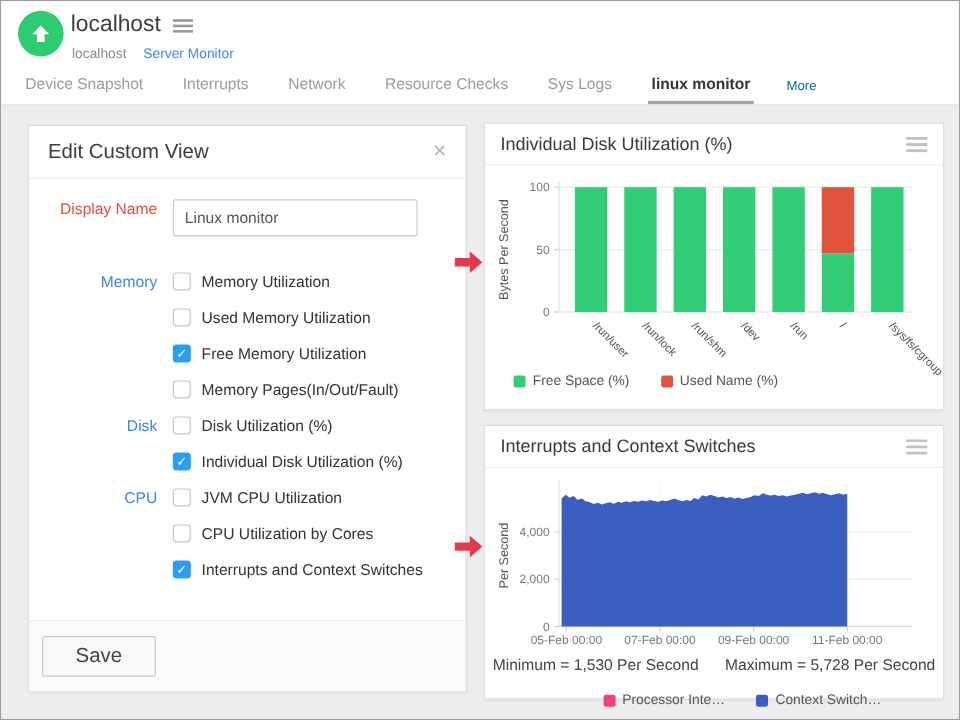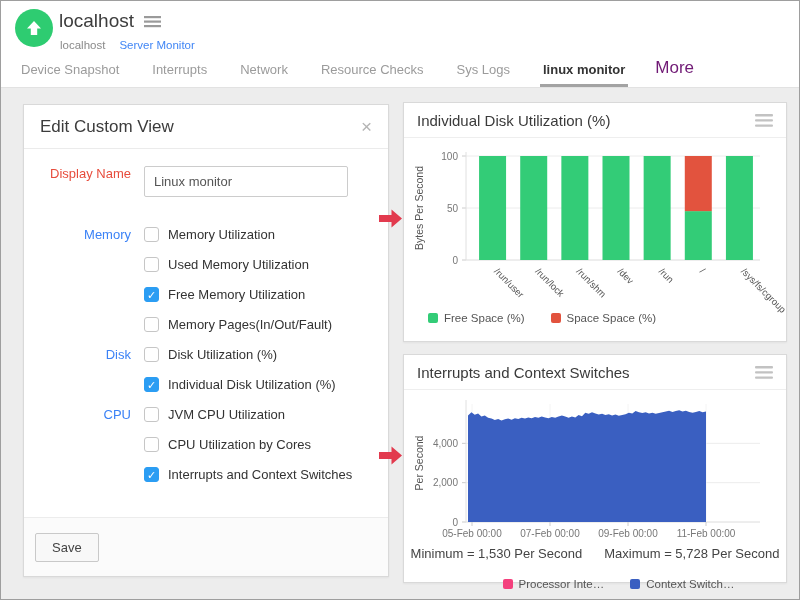--- a/index.html
+++ b/index.html
@@ -13,21 +13,21 @@
   .logo { position:absolute; left:14px; top:8px; width:38px; height:38px; border-radius:50%;
           background:#2ecc71; display:flex; align-items:center; justify-content:center; }
   .title-row { position:absolute; left:58px; top:9px; display:flex; align-items:center; gap:10px; }
   .m-title { font-size:19px; color:#3d3d3d; }
   .crumbs { position:absolute; left:59px; top:38px; display:flex; gap:14px; font-size:11.5px; }
   .crumb-host { color:#8a8a8a; }
   .crumb-link { color:#4186f5; cursor:pointer; }
   .tabs { position:absolute; left:17px; bottom:0; display:flex; align-items:flex-end; gap:27px; }
   .tab { font-size:13px; color:#9b9b9b; padding:0 3px 10px; cursor:pointer; white-space:nowrap; }
   .tab.active { color:#333; font-weight:bold; border-bottom:3px solid #a3a3a3; padding-bottom:7px; }
-  .tab-more { font-size:17px; color:#701a75; padding-bottom:9px; cursor:pointer; }
+  .tab-more { font-size:11px; color:#0369a1; padding-bottom:9px; cursor:pointer; }
 
   
   .page { position:absolute; top:86px; left:0; right:0; bottom:0; background:#ededed;
           border-top:1px solid #e2e2e2; }
   .card { position:absolute; background:#fff; border:1px solid #d9d9d9;
           box-shadow:0 1px 2px rgba(0,0,0,.05); }
 
   
   .dlg { left:22px; top:16px; width:366px; height:473px; }
   .dlg-h { height:44px; display:flex; align-items:center; justify-content:space-between;
@@ -41,22 +41,22 @@
   .dn-input { width:204px; height:31px; border:1px solid #ccc; border-radius:2px;
               padding:0 9px; font-size:13px; color:#555; font-family:inherit; background:#fff; }
   .cb-row { display:flex; align-items:center; height:30px; }
   .cb { width:15px; height:15px; border:1px solid #c6c6c6; border-radius:3px; background:#fff;
         margin-right:9px; flex:none; font-size:11px; line-height:14px; text-align:center;
         color:#fff; cursor:pointer; }
   .cb.on { background:#2b9df3; border-color:#2b9df3; }
   .cb-lab { font-size:13px; color:#333; cursor:pointer; }
   .dlg-f { position:absolute; left:0; right:0; bottom:0; height:59px; background:#fbfbfb;
            border-top:1px solid #ececec; display:flex; align-items:center; padding:0 11px; }
-  .btn-save { font-family:inherit; font-size:13px; color:#444; background:#f8f8f8;
-              border:1px solid #c9c9c9; border-radius:2px; padding:6px 16px; cursor:pointer; }
+  .btn-save { font-family:inherit; font-size:17px; color:#444; background:#f8f8f8;
+              border:1px solid #c9c9c9; border-radius:2px; padding:6px 27px; cursor:pointer; }
 
   
   .arrow { position:absolute; width:25px; height:21px; }
 
   
   .chart1 { left:402px; top:14px; width:384px; height:240px; }
   .chart2 { left:402px; top:266px; width:384px; height:229px; }
   .card-h { display:flex; align-items:center; justify-content:space-between;
             padding:9px 13px 8px; border-bottom:1px solid #eee; }
   .card-title { font-size:15px; color:#3a3a3a; }
@@ -226,21 +226,21 @@
           <rect x="315.92857142857144" y="14" width="27" height="104" fill="#33cc77"></rect>
           <text x="330.42857142857144" y="130" class="xlab" text-anchor="start" transform="rotate(45 330.42857142857144 130)">/sys/fs/cgroup</text>
         </svg>
       <div class="legend lg1">
           <span class="lg-item">
             <span class="sq" style="background: rgb(51, 204, 119);"></span>
             <span>Free Space (%)</span>
           </span>
           <span class="lg-item">
             <span class="sq" style="background: rgb(226, 83, 62);"></span>
-            <span>Space Space (%)</span>
+            <span>Used Name (%)</span>
           </span>
         </div>
     </div>
 
     <div class="card chart2">
       <div class="card-h">
         <span class="card-title">Interrupts and Context Switches</span>
         <span class="burger">
           <svg width="18" height="13" viewBox="0 0 18 13">
             <rect x="0" y="0" width="18" height="2.4" rx="1" fill="#c2c2c2"></rect>

